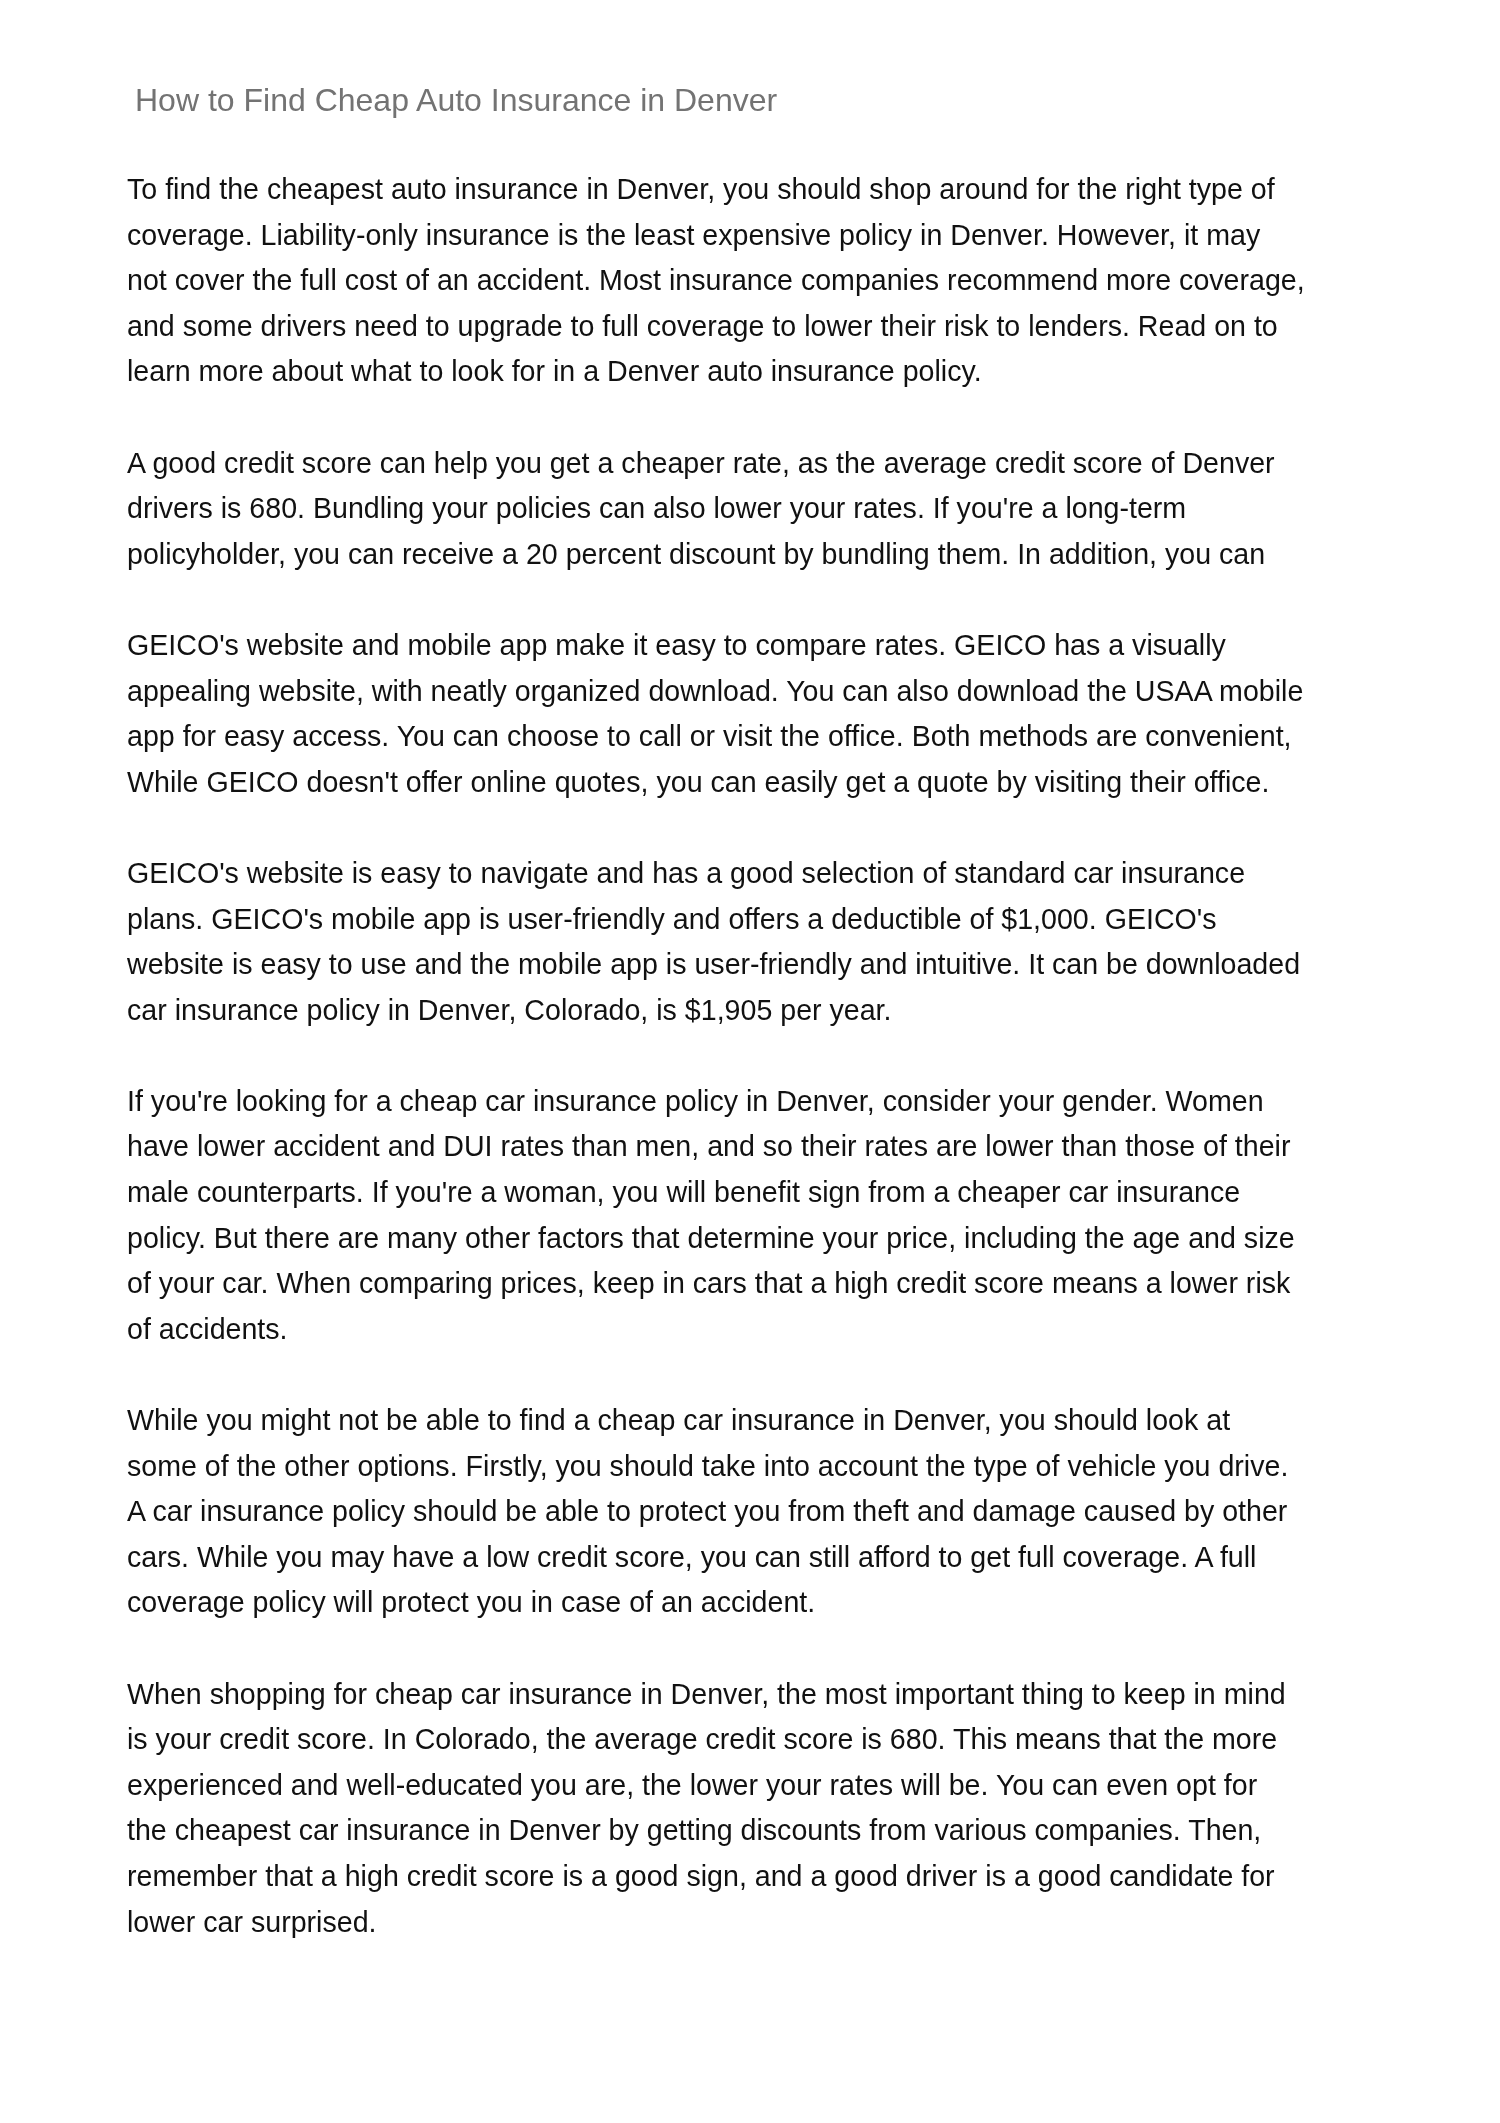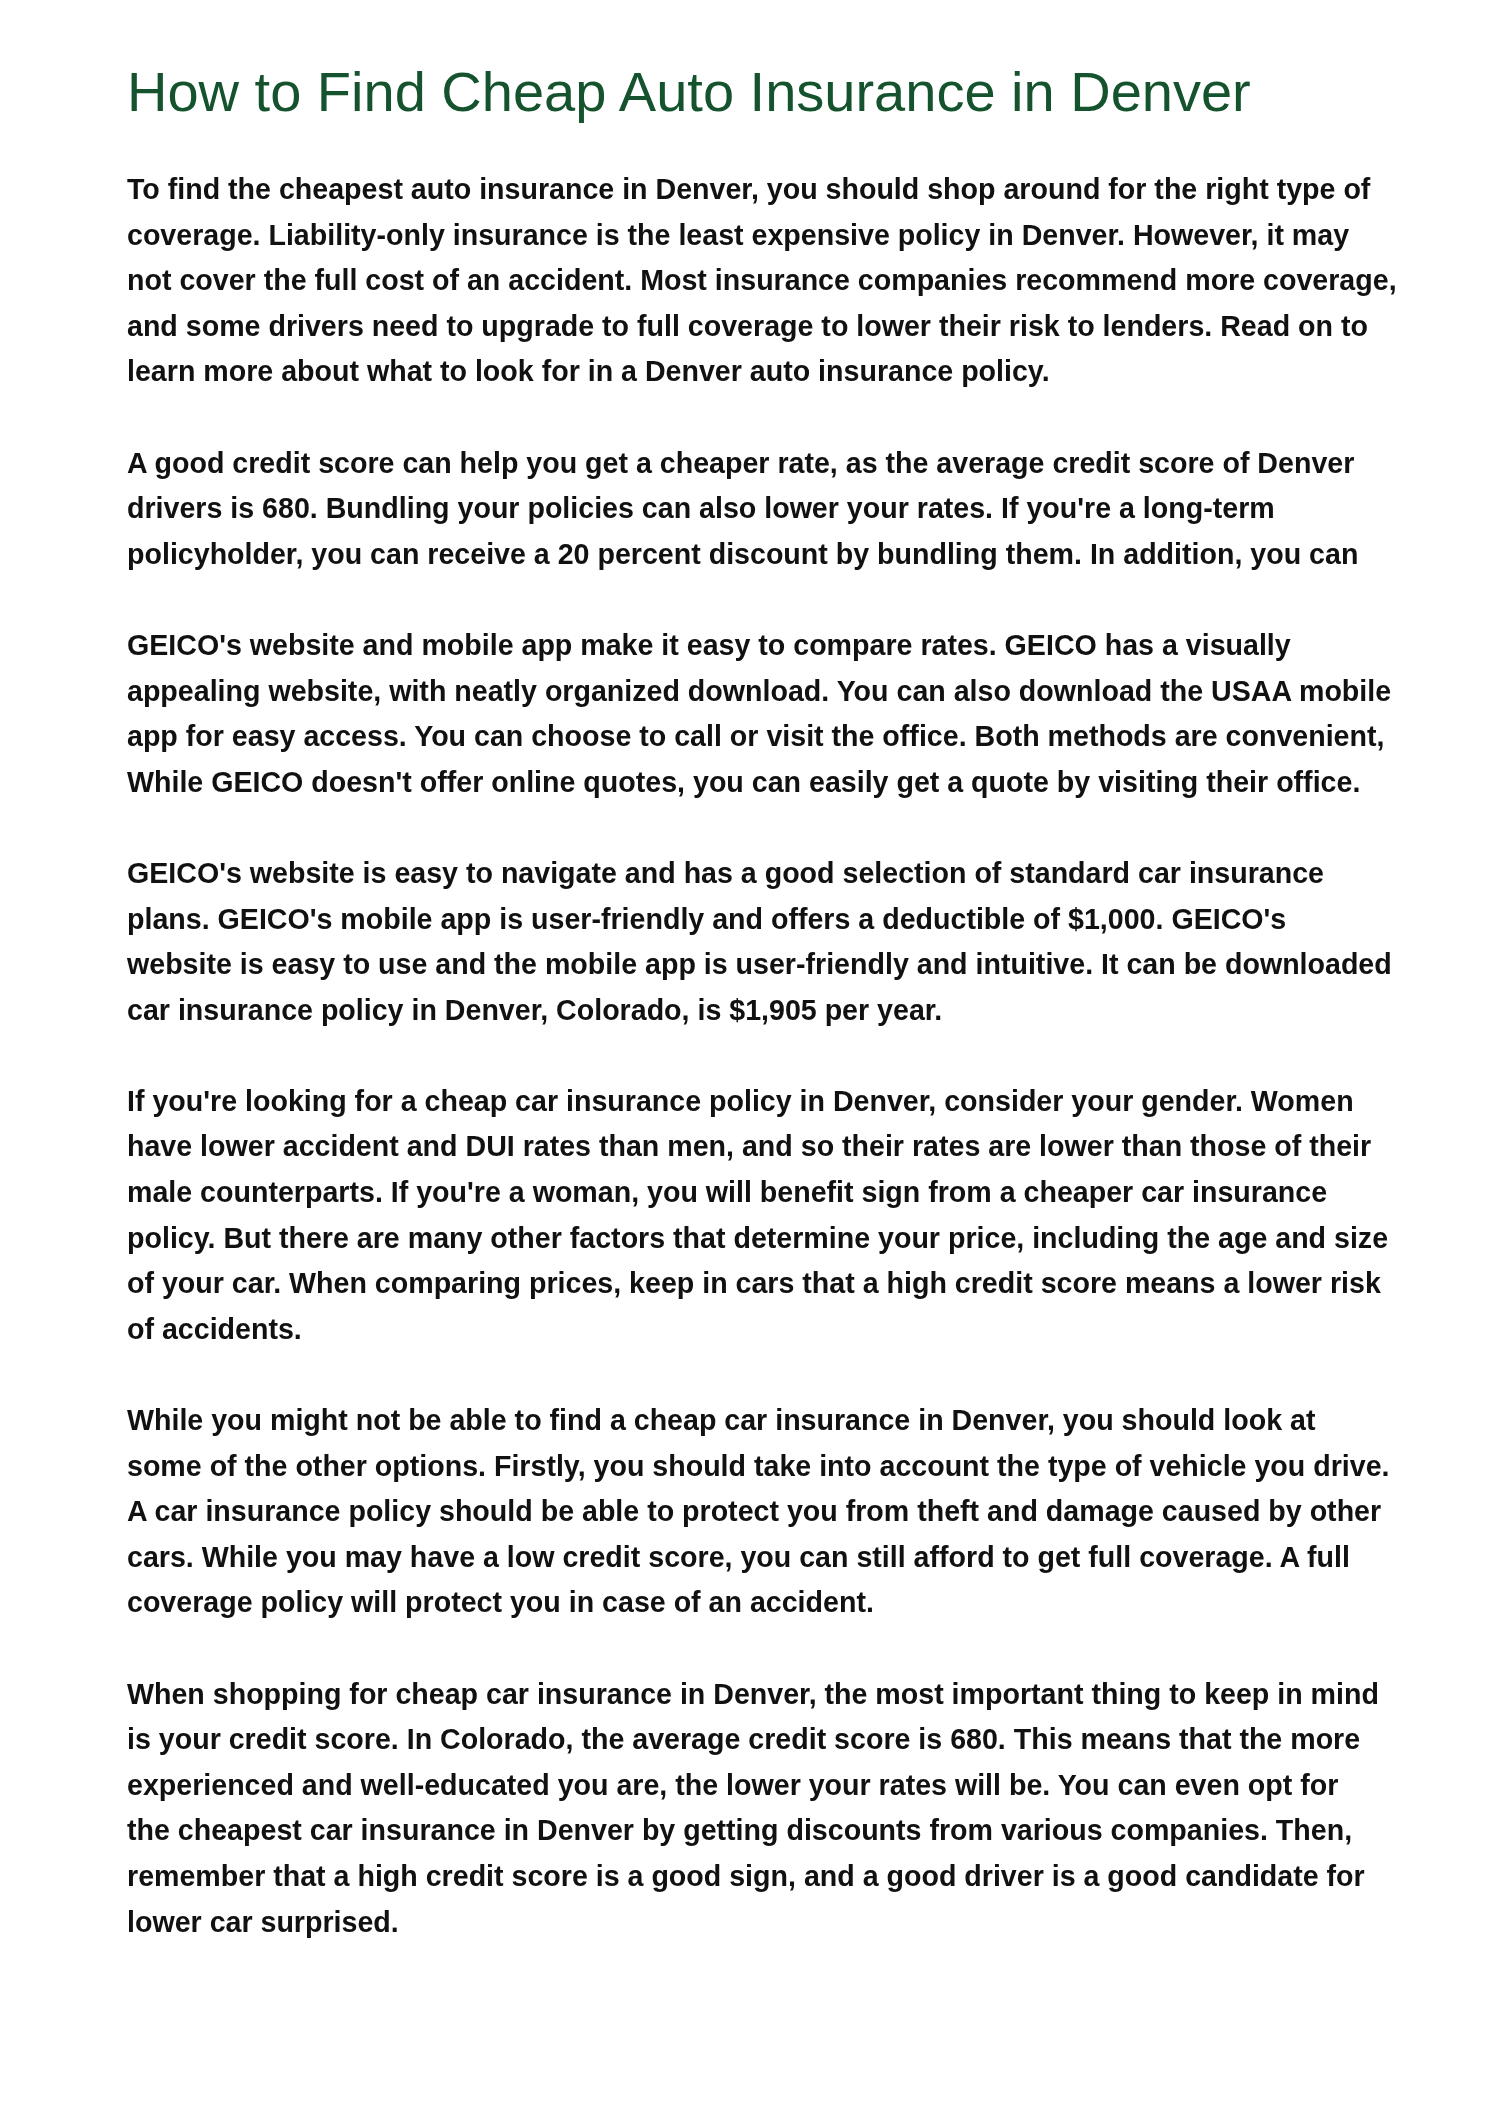--- a/index.html
+++ b/index.html
@@ -18,36 +18,35 @@
     .page {
       position: absolute;
       left: 127px;
       top: 0;
       width: 1290px;
     }
     .title {
       position: absolute;
       left: 0;
       top: 64px;
-      margin: 0;
+      margin: 8px;
       font-weight: normal;
-      font-size: 56px;
+      font-size: 32px;
       line-height: 56px;
       white-space: nowrap;
-      color: #14532d;
+      color: #737373;
     }
     .body {
       position: absolute;
       left: 0;
       top: 167px;
       width: 1290px;
     }
     .para {
       margin: 0 0 45.6px 0;
-      font-weight: bold;
     }
     .line {
       display: block;
       font-size: 28.6px;
       line-height: 45.6px;
       height: 45.6px;
       white-space: nowrap;
       color: #111111;
     }
   </style>

